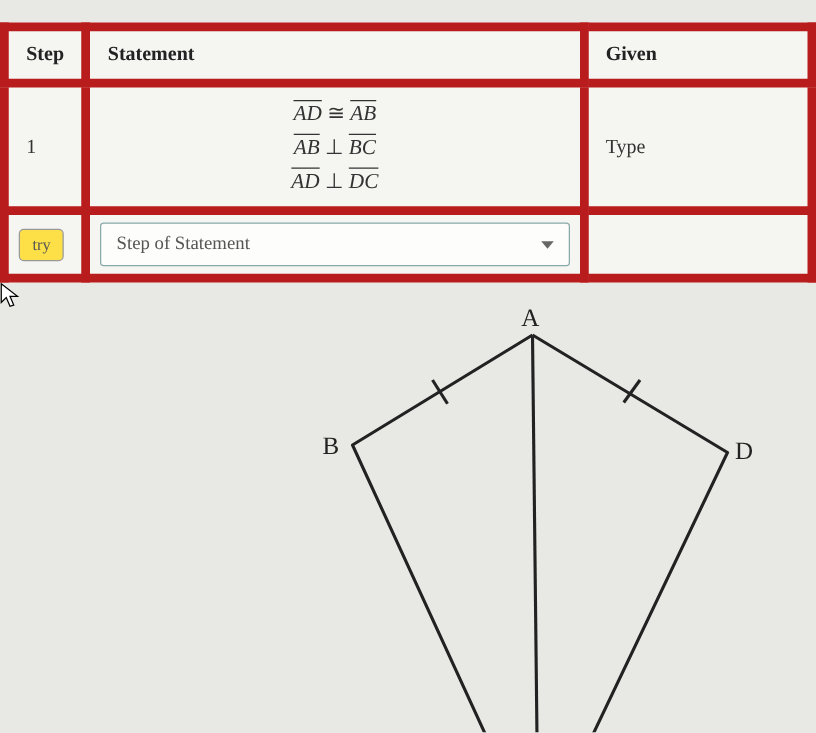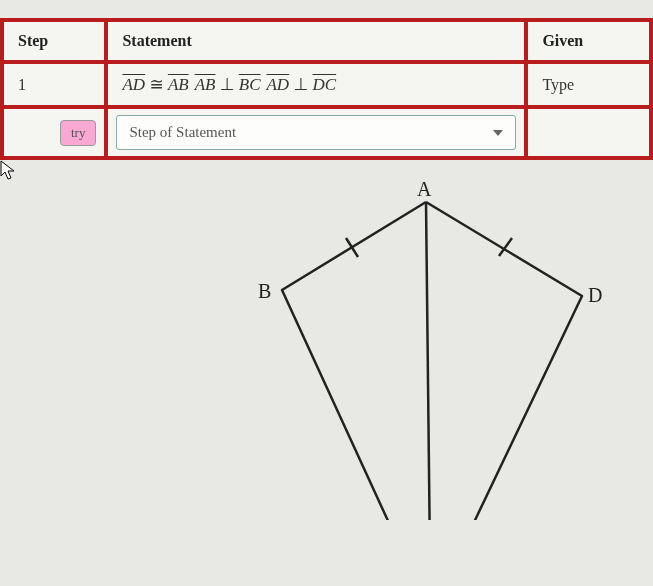--- a/index.html
+++ b/index.html
@@ -11,46 +11,45 @@
       overflow: hidden;
       color: #333;
     }
     .proof-table {
       border-collapse: collapse;
       width: 100%;
       margin-top: 18px;
       background: #f5f5f2;
     }
     .proof-table th, .proof-table td {
-      border: 4px solid #b91c1c;
+      border: 7px solid #b91c1c;
       padding: 10px 14px;
       text-align: left;
       vertical-align: middle;
       font-weight: normal;
     }
     .proof-table th {
       font-weight: bold;
       color: #222;
       font-size: 16px;
     }
     .col-step { width: 60px; text-align: center; }
     .col-statement { text-align: center; }
-    .statement-lines { display: flex; align-items: center; gap: 6px; font-size: 17px; }
+    .statement-lines { display: flex; flex-direction: column; align-items: center; gap: 6px; font-size: 17px; }
     .seg { text-decoration: overline; font-style: italic; }
     .input-row td { padding: 6px 8px; }
     .try-btn {
       display: inline-block;
       border: 1px solid #999;
       border-radius: 4px;
       padding: 4px 10px;
-      background: #f9a8d4;
+      background: #fde047;
       font-size: 13px;
       color: #555;
       cursor: pointer;
-      margin-left: 48px;
     }
     .type-select {
       display: flex;
       align-items: center;
       justify-content: space-between;
       border: 1px solid #8aa;
       border-radius: 3px;
       background: #fdfdfb;
       padding: 8px 12px;
       font-size: 15px;

